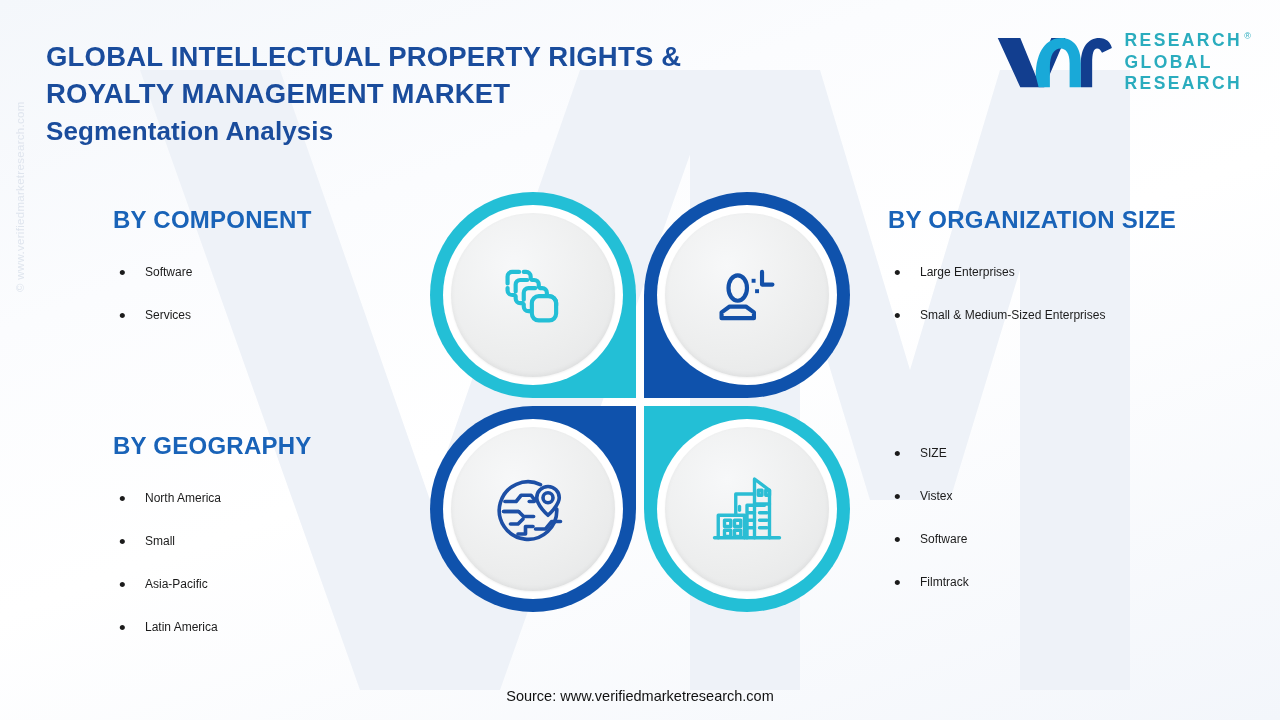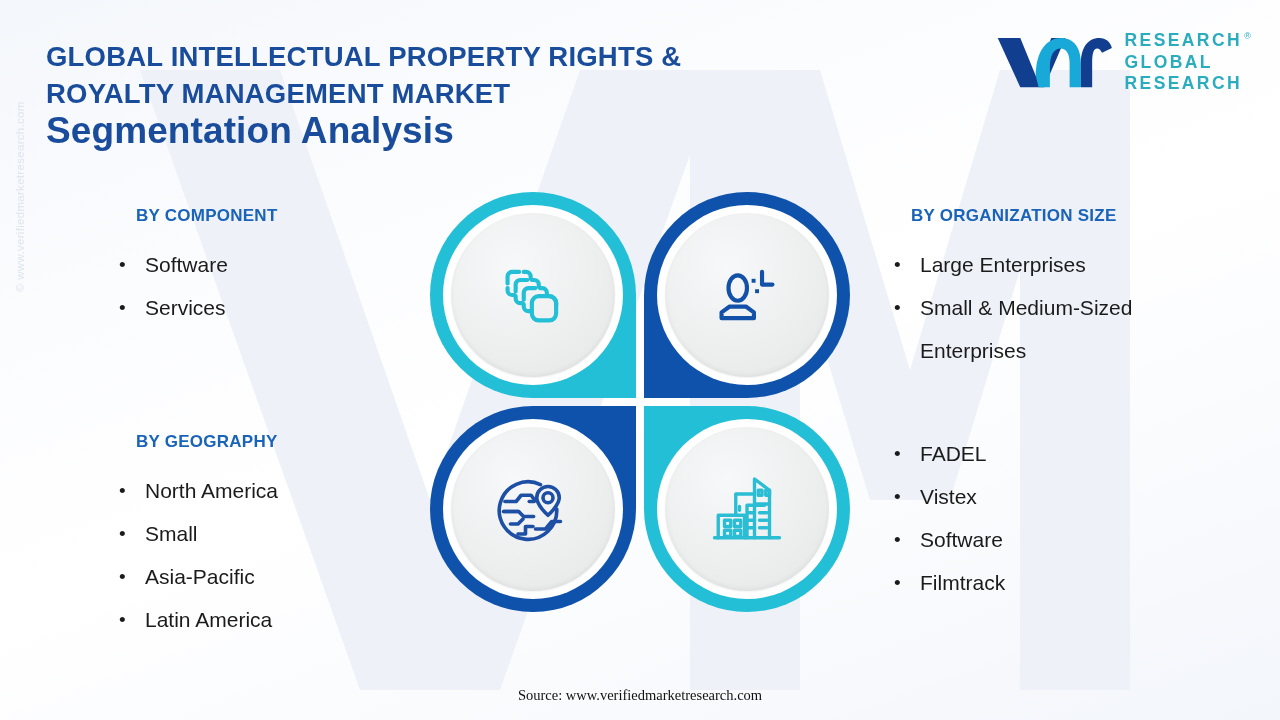--- a/index.html
+++ b/index.html
@@ -47,21 +47,21 @@
   }
   .title-line {
     font-size:27.5px;
     font-weight:bold;
     color:#1A4C9C;
     letter-spacing:0.2px;
     line-height:37px;
     white-space:nowrap;
   }
   .subtitle-line {
-    font-size:37px;
+    font-size:26px;
     font-weight:bold;
     color:#1A4C9C;
     letter-spacing:0.1px;
     line-height:36px;
     margin-top:1px;
   }
 
   
   .logo {
     position:absolute;
@@ -89,34 +89,33 @@
   }
 
   
   .col { position:absolute; width:330px; }
   .col-left  { left:113px; }
   .col-right { left:888px; }
   .col-top    { top:206px; }
   .col-bottom { top:432px; }
 
   .col-heading {
-    font-size:17px;
+    font-size:24px;
     font-weight:bold;
     color:#1963B8;
     letter-spacing:0.25px;
     margin-bottom:17px;
     white-space:nowrap;
-    margin-left:23px;
   }
 
   .bullet-list { list-style:none; }
   .bullet-item {
     position:relative;
     padding-left:32px;
-    font-size:21px;
+    font-size:12px;
     color:#1b1b1b;
     line-height:43px;
   }
   .bullet-item::before {
     content:"•";
     position:absolute;
     left:6px; top:0;
     font-size:19px;
     color:#1b1b1b;
   }
@@ -178,21 +177,20 @@
   .disc svg { display:block; }
 
   
   .source {
     position:absolute;
     left:0; bottom:16px;
     width:100%;
     text-align:center;
     font-size:14.5px;
     color:#111;
-    font-family:Liberation Serif, serif;
   }
 </style>
 </head>
 <body>
 
 <div id="page">
 
   <svg class="bg-watermark" viewBox="0 0 1060 620" aria-hidden="true">
     <path d="M10 0 L150 0 L300 430 L450 0 L590 0 L370 620 L230 620 Z" fill="#eef2f8"></path>
     <path d="M560 0 L690 0 L780 300 L870 0 L1000 0 L1000 620 L890 620 L890 200 L820 430 L740 430 L670 200 L670 620 L560 620 Z" fill="#eef2f8"></path>
@@ -241,21 +239,21 @@
     <ul class="bullet-list">
       <li class="bullet-item">North America</li>
       <li class="bullet-item">Small</li>
       <li class="bullet-item">Asia-Pacific</li>
       <li class="bullet-item">Latin America</li>
     </ul>
   </div>
 
   <div class="col col-right col-bottom">
     <ul class="bullet-list">
-      <li class="bullet-item">FADEL</li>
+      <li class="bullet-item">SIZE</li>
       <li class="bullet-item">Vistex</li>
       <li class="bullet-item">Software</li>
       <li class="bullet-item">Filmtrack</li>
     </ul>
   </div>
 
   <div class="quad-wrap">
 
     <div class="quad q-tl">
       <div class="ring cyan"></div>

